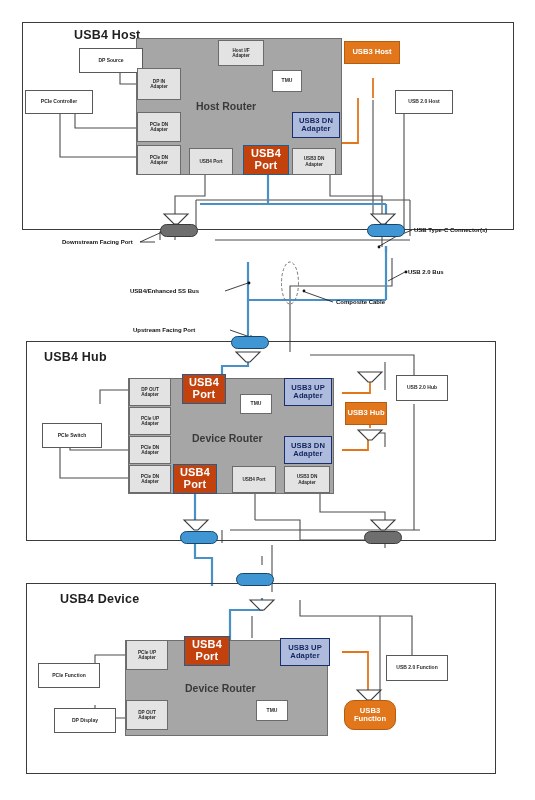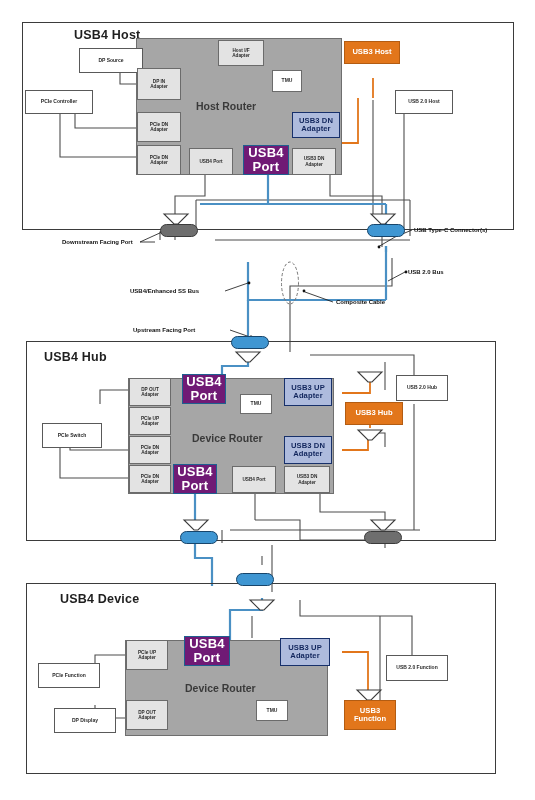--- a/index.html
+++ b/index.html
@@ -11,21 +11,21 @@
   .section-title{position:absolute;font-size:12.5px;font-weight:700;color:#1f1f1f;letter-spacing:.2px;white-space:nowrap;}
 
   .router{position:absolute;background:#a6a6a6;border:1.2px solid #6e6e6e;box-sizing:border-box;}
   .router-label{position:absolute;font-size:10.5px;font-weight:700;color:#3a3a3a;white-space:nowrap;}
 
   .box{position:absolute;box-sizing:border-box;display:flex;align-items:center;justify-content:center;text-align:center;line-height:1.08;}
 
   .adapter{background:#e3e3e3;border:1.1px solid #6b6b6b;font-size:4.7px;font-weight:600;color:#2b2b2b;}
   .plainbox{background:#ffffff;border:1.1px solid #595959;font-size:5px;font-weight:600;color:#2b2b2b;}
   .tmu{background:#ffffff;border:1.1px solid #6b6b6b;font-size:5px;font-weight:600;color:#2b2b2b;}
-  .usb4port{background:#701a75;border:1.2px solid #1f5f8f;color:#ffffff;font-size:13px;font-weight:700;letter-spacing:.2px;}
+  .usb4port{background:#c2410c;border:1.2px solid #1f5f8f;color:#ffffff;font-size:11px;font-weight:700;letter-spacing:.2px;}
   .usb3adapter{background:#aebbdd;border:1.4px solid #17306a;color:#11255c;font-size:7.6px;font-weight:700;letter-spacing:.1px;}
   .orange{background:#e2761b;border:1.2px solid #b35c12;color:#ffffff;font-size:7.6px;font-weight:700;}
 
   .callout{position:absolute;font-size:6px;font-weight:600;color:#111;white-space:nowrap;}
 
   .conn{position:absolute;box-sizing:border-box;border-radius:8px;}
   .conn.typec{background:#3f96d2;border:1.3px solid #17456b;}
   .conn.dfp{background:#6e6e6e;border:1.3px solid #3a3a3a;}
 </style>
 </head>
@@ -265,21 +265,21 @@
 Adapter</span>
   </div>
   <div class="box usb3adapter" style="left:284px;top:436px;width:48px;height:28px;white-space:pre-line;">
     <span>USB3 DN
 Adapter</span>
   </div>
 
   <div class="box plainbox" style="left:42px;top:423px;width:60px;height:25px;">
     <span>PCIe Switch</span>
   </div>
-  <div class="box orange" style="left:345px;top:402px;width:58px;height:23px;">
+  <div class="box orange" style="left:345px;top:402px;width:42px;height:23px;">
     <span>USB3 Hub</span>
   </div>
   <div class="box plainbox" style="left:396px;top:375px;width:52px;height:26px;">
     <span>USB 2.0 Hub</span>
   </div>
 
   <div class="conn typec" style="left:231px;top:336px;width:38px;height:13px;"></div>
   <div class="conn typec" style="left:180px;top:531px;width:38px;height:13px;"></div>
   <div class="conn dfp" style="left:364px;top:531px;width:38px;height:13px;"></div>
 
@@ -306,21 +306,21 @@
     <span>USB3 UP
 Adapter</span>
   </div>
 
   <div class="box plainbox" style="left:38px;top:663px;width:62px;height:25px;">
     <span>PCIe Function</span>
   </div>
   <div class="box plainbox" style="left:54px;top:708px;width:62px;height:25px;">
     <span>DP Display</span>
   </div>
-  <div class="box orange" style="left:344px;top:700px;width:52px;height:30px;white-space:pre-line;">
+  <div class="box orange" style="left:344px;top:700px;width:52px;height:30px;white-space:pre-line;border-radius:10px;">
     <span>USB3
 Function</span>
   </div>
   <div class="box plainbox" style="left:386px;top:655px;width:62px;height:26px;">
     <span>USB 2.0 Function</span>
   </div>
 
   <div class="conn typec" style="left:236px;top:573px;width:38px;height:13px;"></div>
 
   <div class="callout" style="left:62px;top:239px;">Downstream Facing Port</div>

